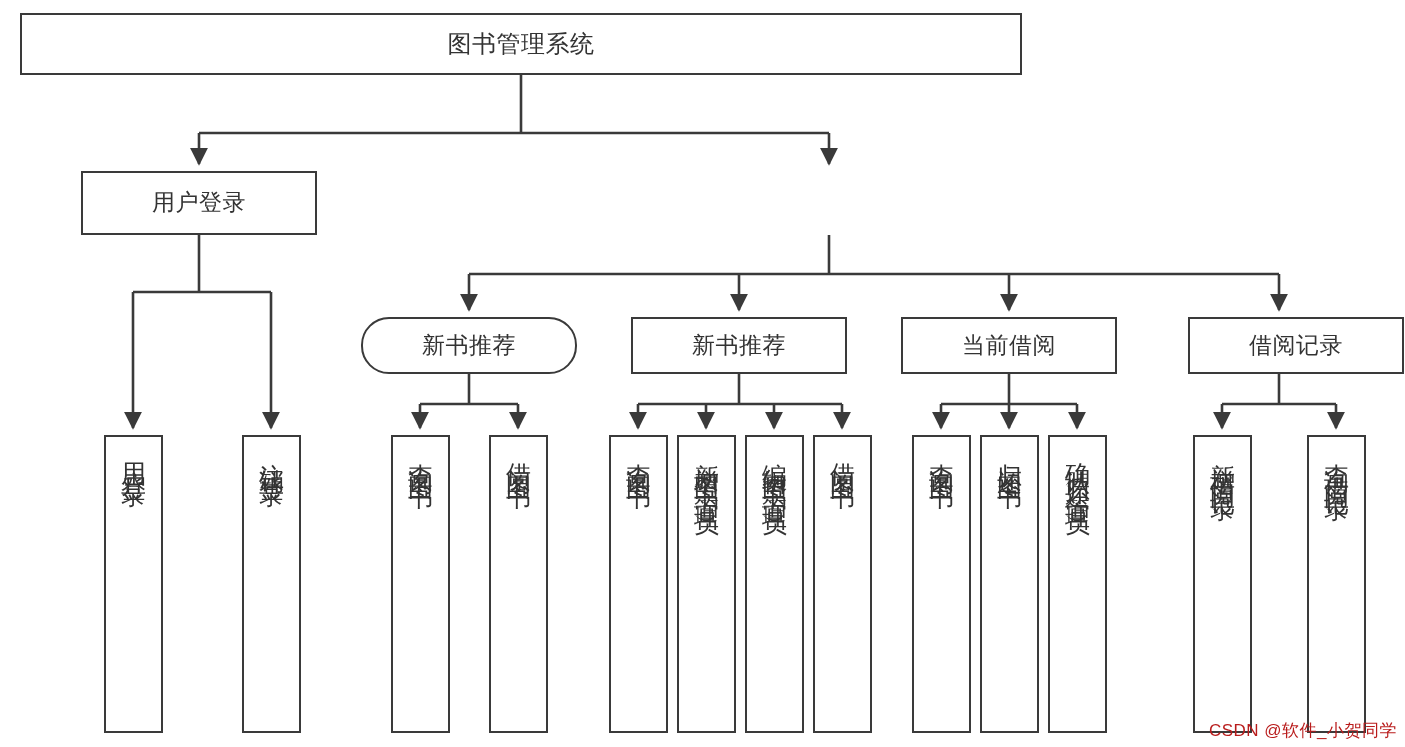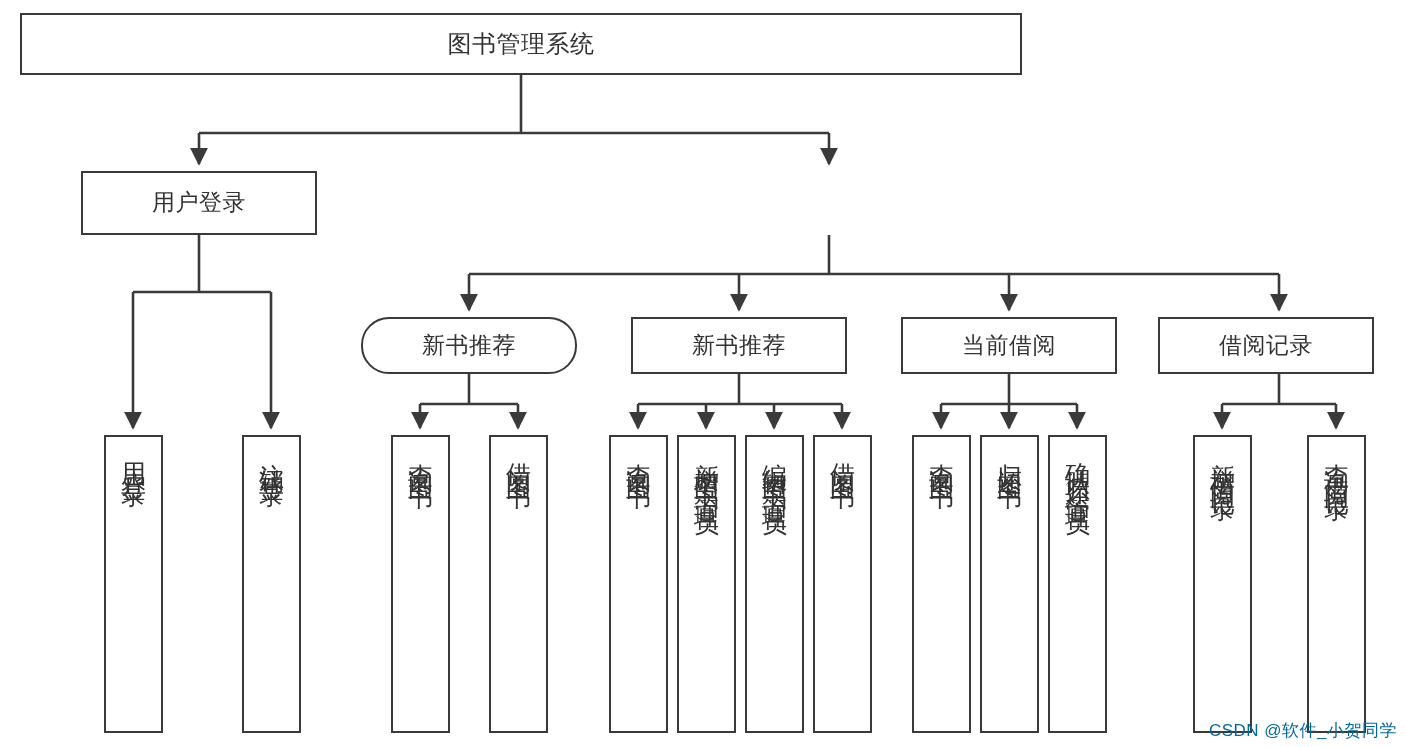--- a/index.html
+++ b/index.html
@@ -64,21 +64,21 @@
     line-height: 1;
     letter-spacing: 7px;
     max-height: 284px;
     text-align: center;
   }
   #watermark {
     position: absolute;
     right: 8px;
     bottom: 5px;
     font-size: 17px;
-    color: #0369a1;
+    color: #b91c1c;
     letter-spacing: 0.5px;
     z-index: 5;
     white-space: nowrap;
     margin-top: 48px;
   }
 </style>
 </head>
 <body>
 
 <div id="diagram-root">
@@ -143,21 +143,21 @@
 
   <div class="node horiz" style="left:361px; top:317px; width:216px; height:57px;border-radius:28px;">
     <span class="node-label">新书推荐</span>
   </div>
   <div class="node horiz" style="left:631px; top:317px; width:216px; height:57px;">
     <span class="node-label">新书推荐</span>
   </div>
   <div class="node horiz" style="left:901px; top:317px; width:216px; height:57px;">
     <span class="node-label">当前借阅</span>
   </div>
-  <div class="node horiz" style="left:1158px; top:317px; width:216px; height:57px;">
+  <div class="node horiz" style="left:1188px; top:317px; width:216px; height:57px;">
     <span class="node-label">借阅记录</span>
   </div>
 
   <div class="node vert" style="left:104px; top:435px; width:59px; height:298px;">
     <span class="node-label">用户登录</span>
   </div>
   <div class="node vert" style="left:242px; top:435px; width:59px; height:298px;">
     <span class="node-label">注销登录</span>
   </div>
 

